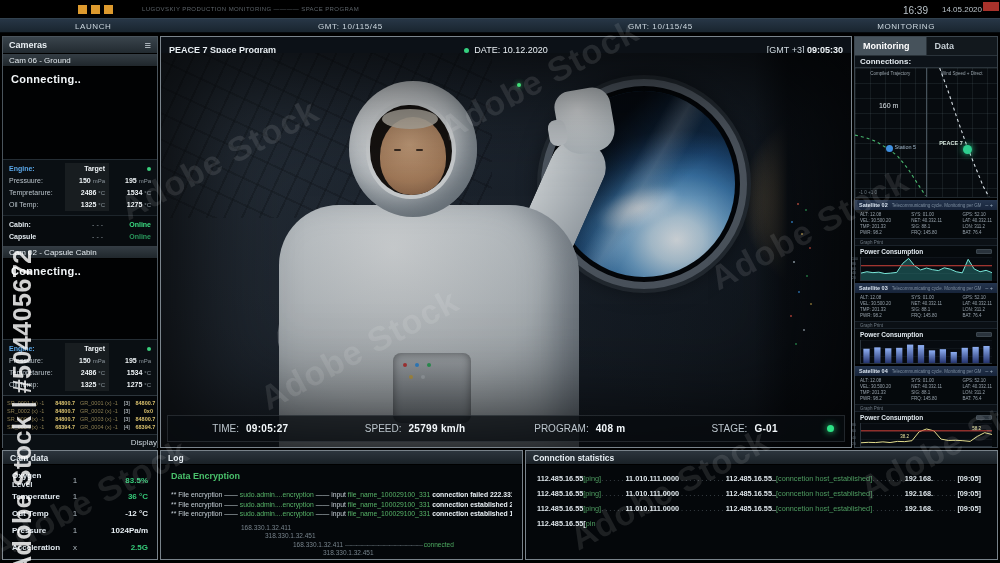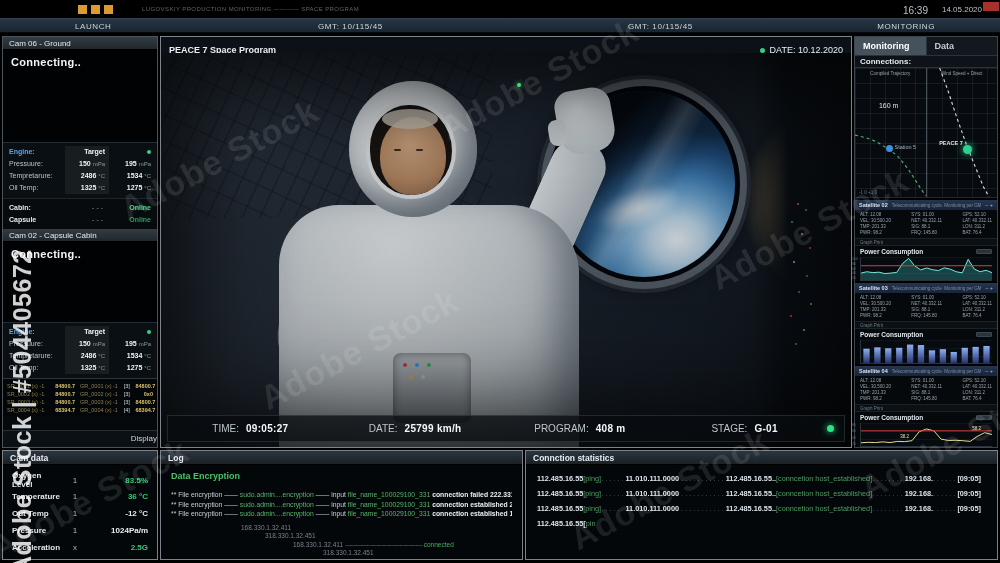--- a/index.html
+++ b/index.html
@@ -182,20 +182,24 @@
   </div>
 
   <div class="navbar">
     <span class="nav-launch">LAUNCH</span>
     <span class="nav-gmt1">GMT: 10/115/45</span>
     <span class="nav-gmt2">GMT: 10/115/45</span>
     <span class="nav-mon">MONITORING</span>
   </div>
 
   <aside class="panel left-panel">
+    <div class="lp-head">
+      <b>Cameras</b>
+      <span class="burger">≡</span>
+    </div>
     <div class="cam-sub">
         <span>Cam 06 - Ground</span>
       </div>
     <div class="vidslot" style="height:92px">
       <div class="connecting">Connecting..</div>
     </div>
 
     <div class="stats">
       <div class="ehead">
         <span class="eng">Engine:</span>
@@ -295,20 +299,21 @@
     <div class="display-row"><span>Display</span></div>
   </aside>
 
   <section class="panel center-panel">
     <div class="cp-head">
       <span class="l">PEACE 7 Space Program</span>
       <span class="c">
           <span class="dotg"></span>
           <span>DATE: 10.12.2020</span>
         </span>
+      <span class="r"><span>[GMT +3]</span> <b>09:05:30</b></span>
     </div>
     <div class="video">
       <div class="v-flare"></div>
       <div class="v-truss"></div>
       <div class="porthole">
           <div class="earth"></div>
         </div>
       <div class="glare"></div>
       <div class="inst-right"></div>
       <div class="lights"></div>
@@ -329,21 +334,21 @@
       </div>
       <div class="v-tint"></div>
       <div class="v-vignette"></div>
       <div class="v-dot"></div>
       <div class="v-bottom">
         <span class="tele">
             <span class="tl">TIME:</span>
             <b>09:05:27</b>
           </span>
         <span class="tele">
-            <span class="tl">DATE:</span>
+            <span class="tl">SPEED:</span>
             <b>25799 km/h</b>
           </span>
         <span class="tele">
             <span class="tl">PROGRAM:</span>
             <b>408 m</b>
           </span>
         <span class="tele">
             <span class="tl">STAGE:</span>
             <b>G-01</b>
           </span>

